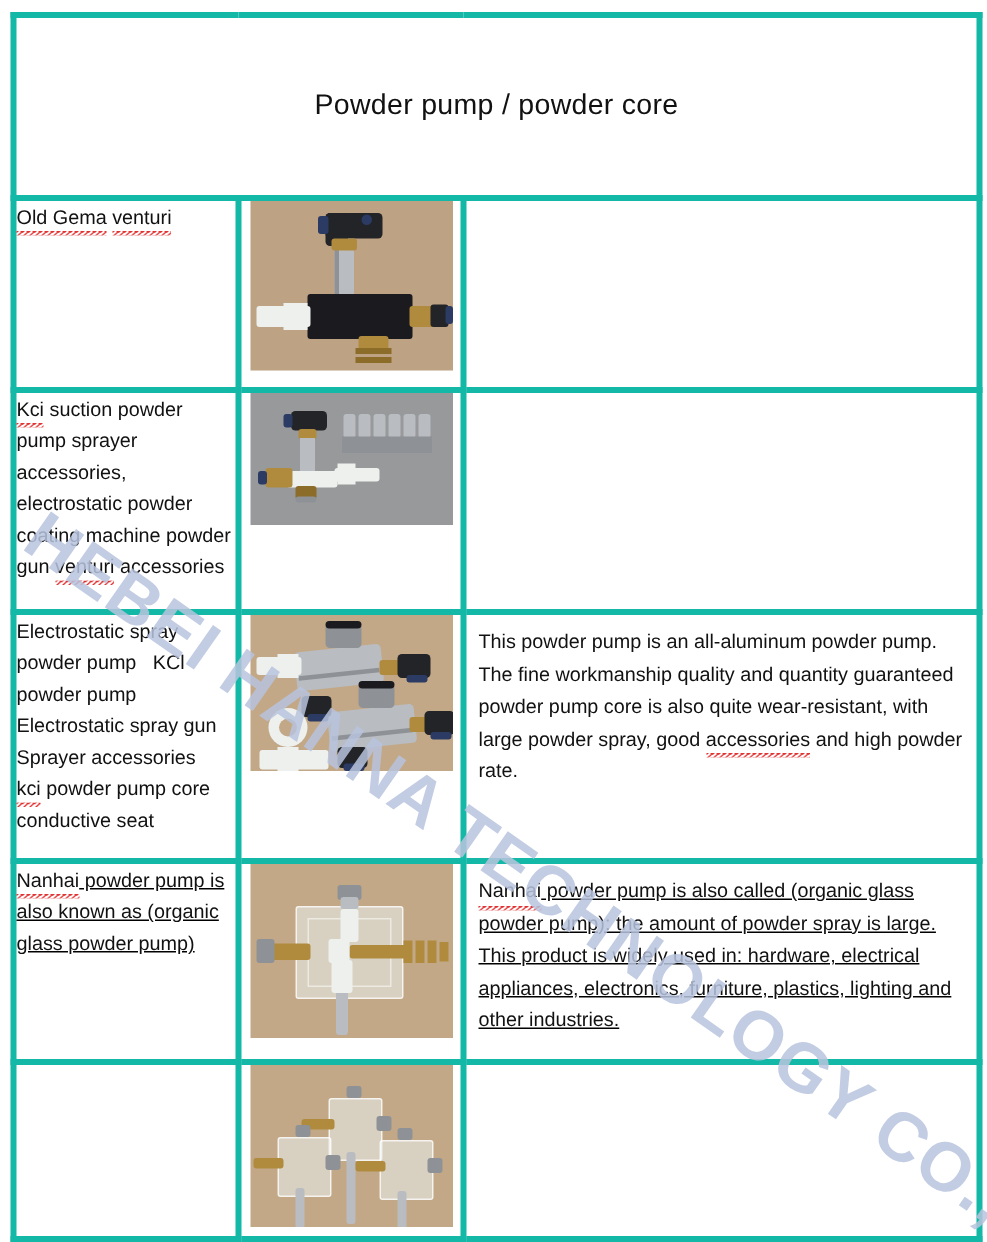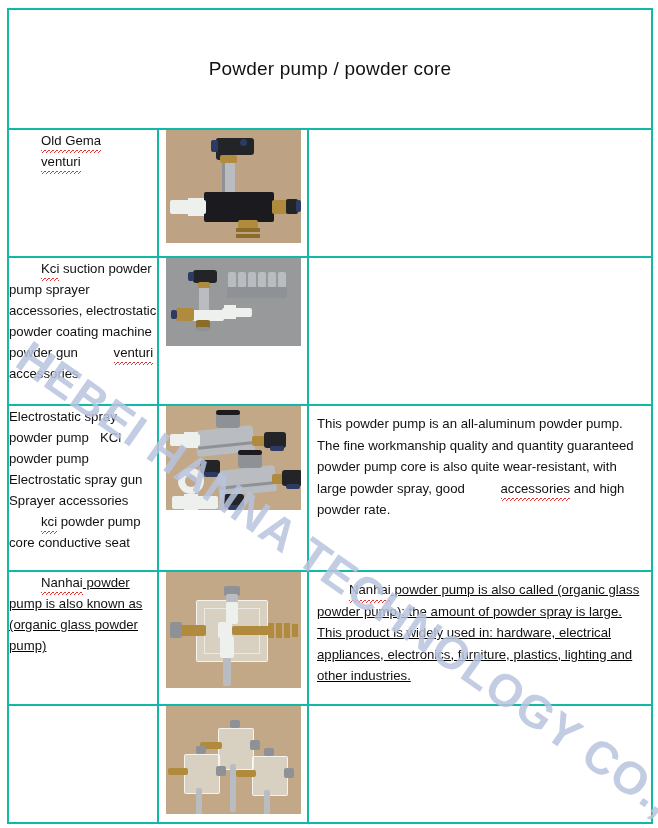--- a/index.html
+++ b/index.html
@@ -57,21 +57,21 @@
   .doc-table {
     position: absolute;
     left: 7px;
     top: 8px;
     width: 644px;
     border-collapse: collapse;
     table-layout: fixed;
     z-index: 2;
   }
   .doc-table td {
-    border: 2px solid #14b8a6;
+    border: 4px solid #14b8a6;
     vertical-align: top;
     padding: 0;
     background: transparent;
   }
   .col-a { width: 150px; }
   .col-b { width: 150px; }
   .col-c { width: 344px; }
 
   .title-cell {
     height: 118px;
@@ -103,21 +103,20 @@
   .row-1 { height: 128px; }
   .row-2 { height: 148px; }
   .row-3 { height: 166px; }
   .row-4 { height: 134px; text-decoration: underline; }
   .row-5 { height: 118px; }
 
   
   .sp {
     position: relative;
     display: inline-block;
-    margin-left: 32px;
   }
   .sp::after {
     content: "";
     position: absolute;
     left: 0;
     right: 0;
     bottom: -2px;
     height: 3px;
     background-image:
       repeating-linear-gradient(135deg,

